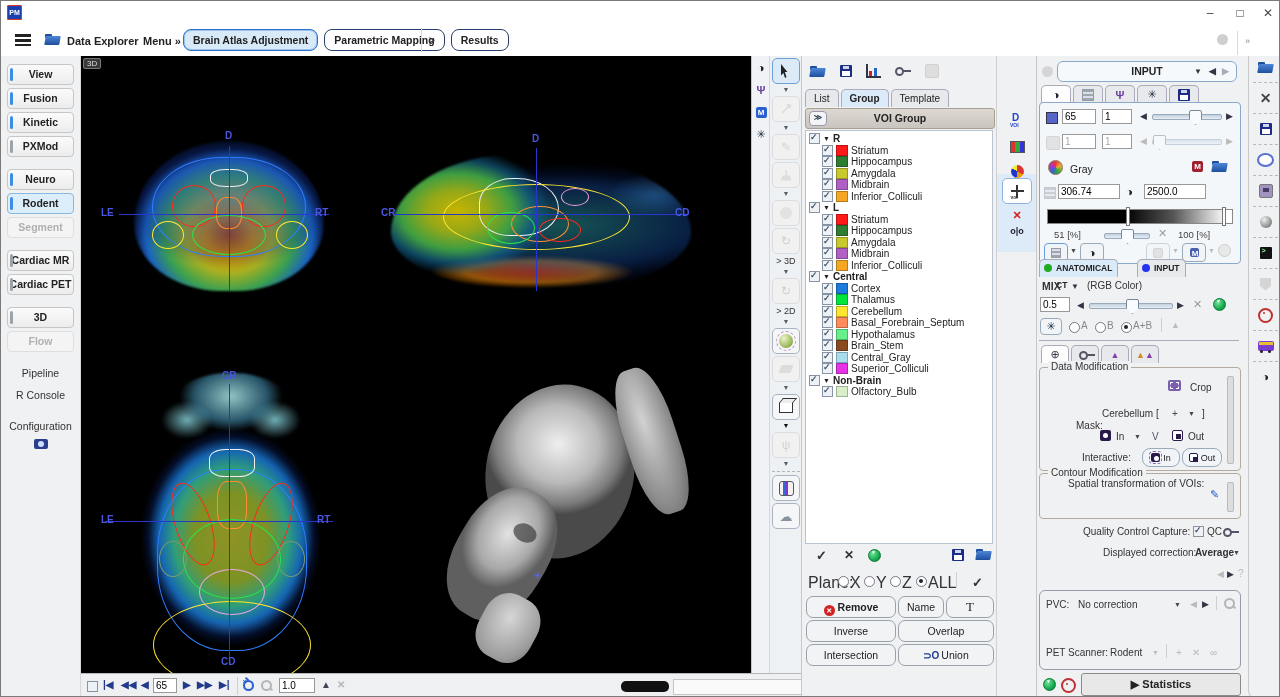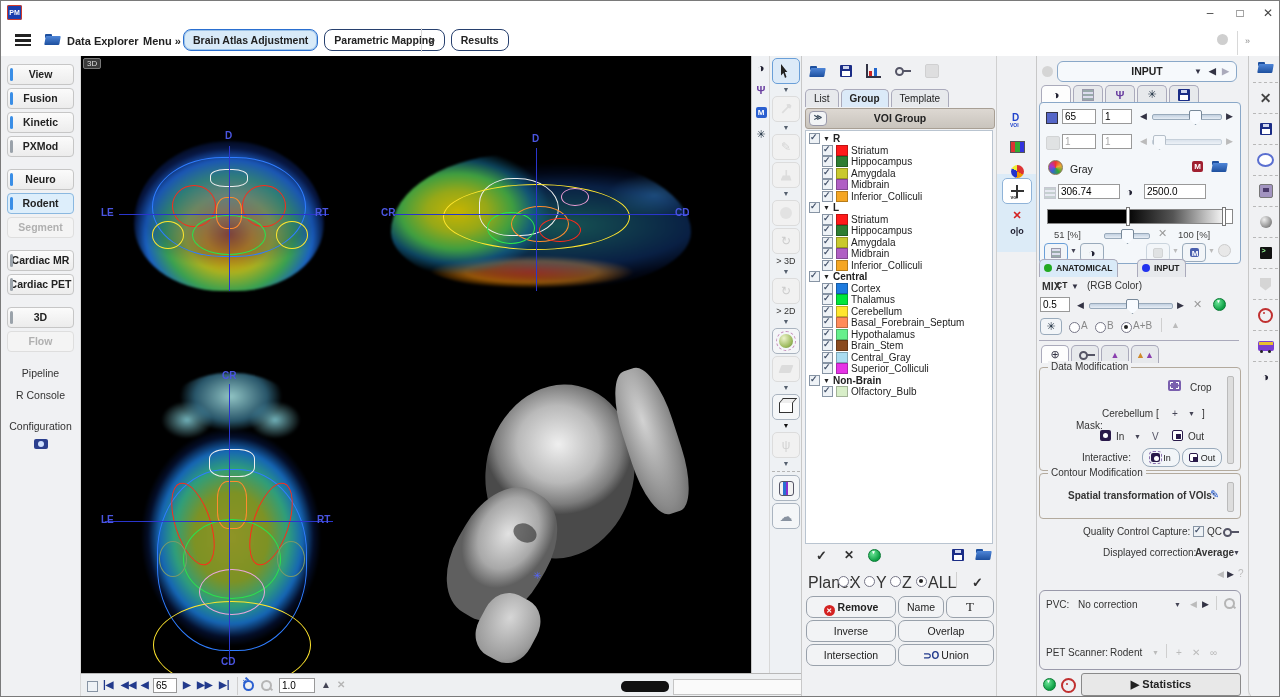--- a/index.html
+++ b/index.html
@@ -730,21 +730,21 @@
           <span>In</span>
         </div>
       <div class="minibtn" style="left:142px;top:80px;width:38px;border-radius:8px;">
           <span class="ic ic-masksq outv" style="width:9px;height:9px;margin-right:3px;"></span>
           <span>Out</span>
         </div>
       <div style="position:absolute;right:6px;top:8px;width:5px;height:86px;background:#ddd;border:1px solid #bbb;border-radius:2px;"></div>
     </div>
     <div class="fs" style="left:2px;top:417px;width:200px;height:44px;">
       <span class="lg">Contour Modification</span>
-      <span class="rp" style="left:28px;top:16px;font-weight:bold;">Spatial transformation of VOIs:</span>
+      <span class="rp" style="left:28px;top:4px;">Spatial transformation of VOIs:</span>
       <span class="ic ic-pen-blue" style="position:absolute;left:170px;top:14px;"></span>
       <div style="position:absolute;right:6px;top:8px;width:5px;height:28px;background:#ddd;border:1px solid #bbb;border-radius:2px;"></div>
     </div>
     <span class="rp" style="left:46px;top:470px;">Quality Control Capture:</span>
     <span class="cbx on" style="position:absolute;left:156px;top:470px;"></span>
     <span class="rp" style="left:170px;top:470px;">QC</span>
     <span class="ic ic-key" style="position:absolute;left:186px;top:472px;width:13px;"></span>
     <span class="rp" style="left:66px;top:491px;">Displayed correction:</span>
     <span class="rp" style="left:158px;top:491px;font-weight:bold;">Average</span>
     <span class="rp" style="left:196px;top:493px;font-size:7px;color:#445;">▼</span>

